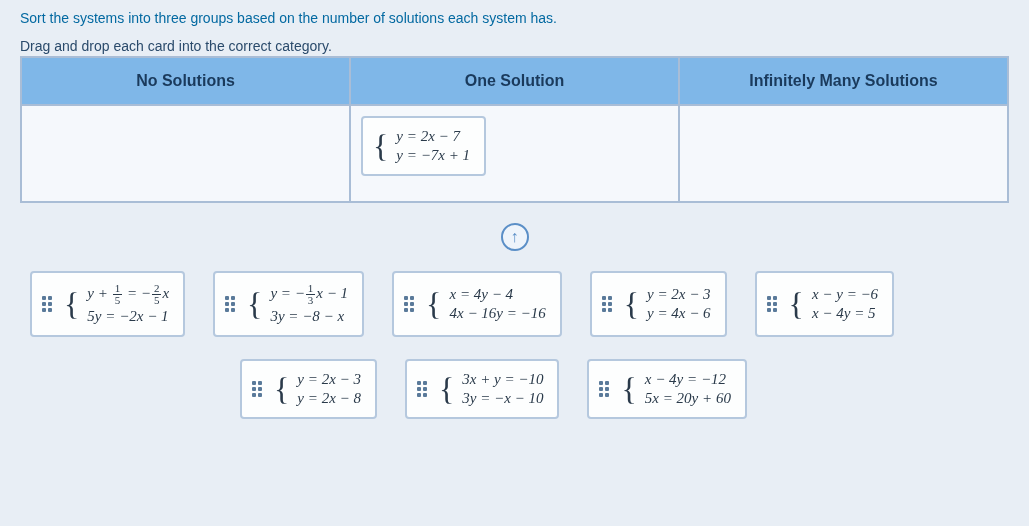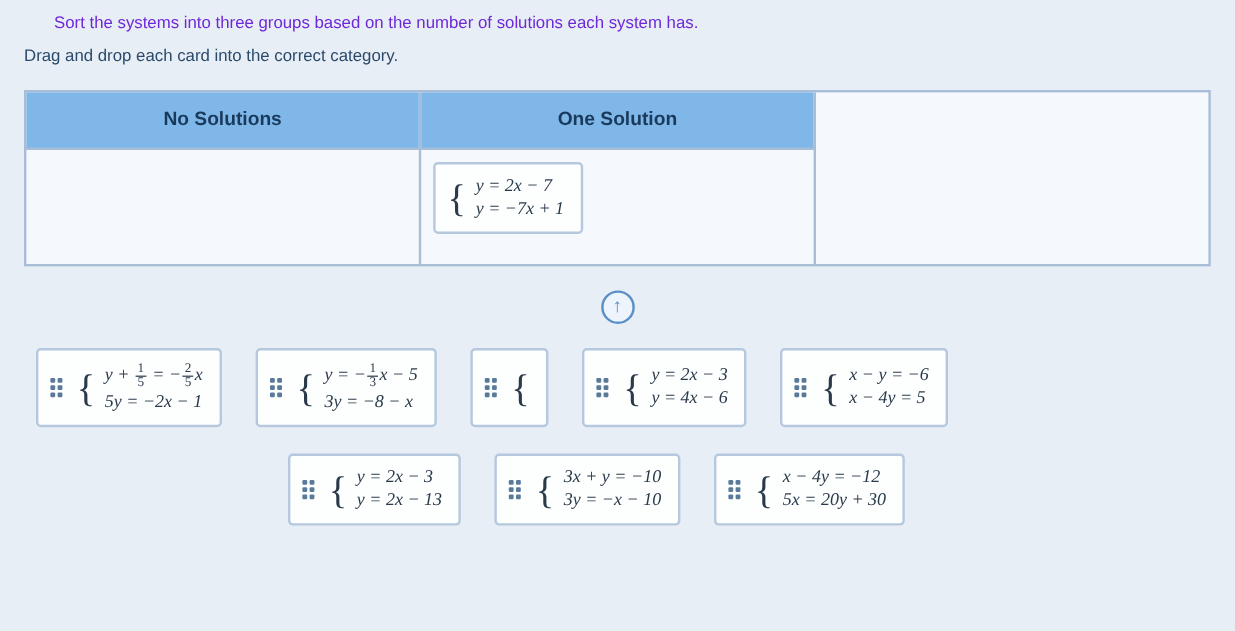--- a/index.html
+++ b/index.html
@@ -3,22 +3,22 @@
 <meta charset="utf-8">
 <style>
   * { box-sizing: border-box; margin: 0; padding: 0; }
   body {
     font-family: Arial, sans-serif;
     background: #e8eef5;
     padding: 10px 20px;
     color: #2a4a6b;
     width: 1029px;
   }
-  .instructions { font-size: 14px; color: #6d28d9; margin-bottom: 12px; margin-left: 25px; }
-  .sub-instructions { font-size: 14px; color: #2a4a6b; margin-bottom: 21px; }
+  .instructions { font-size: 14px; color: #0369a1; margin-bottom: 12px; }
+  .sub-instructions { font-size: 14px; color: #2a4a6b; margin-bottom: 2px; }
   .drop-table {
     display: flex;
     border: 2px solid #a9bdd6;
     background: #f5f8fc;
     margin-bottom: 30px;
   }
   .drop-col {
     flex: 1;
     display: flex;
     flex-direction: column;
@@ -131,20 +131,21 @@
       <div class="card placed">
         <span class="brace">{</span>
         <div class="eqs">
           <div class="eq"><span>y</span> = <span>2x − 7</span></div>
           <div class="eq"><span>y</span> = <span>−7x + 1</span></div>
         </div>
       </div>
     </div>
   </div>
   <div class="drop-col">
+    <div class="col-header">Infinitely Many Solutions</div>
     <div class="drop-zone"></div>
   </div>
 </div>
 
 <div class="arrow-row">
   <span class="arrow-circle">↑</span>
 </div>
 
 <div class="card-pool">
   <div class="card-row">
@@ -181,36 +182,40 @@
           <span></span>
           <span></span>
           <span></span>
         </div>
       <span class="brace">{</span>
       <div class="eqs">
         <div class="eq">
           <span>y = −</span><span class="frac">
               <span class="n">1</span>
               <span class="d">3</span>
-            </span><span>x − 5</span>
+            </span><span>x − 1</span>
         </div>
         <div class="eq">3y = −8 − x</div>
       </div>
     </div>
 
     <div class="card">
       <div class="grip">
           <span></span>
           <span></span>
           <span></span>
           <span></span>
           <span></span>
           <span></span>
         </div>
       <span class="brace">{</span>
+      <div class="eqs">
+        <div class="eq">x = 4y − 4</div>
+        <div class="eq">4x − 16y = −16</div>
+      </div>
     </div>
 
     <div class="card">
       <div class="grip">
           <span></span>
           <span></span>
           <span></span>
           <span></span>
           <span></span>
           <span></span>
@@ -247,21 +252,21 @@
           <span></span>
           <span></span>
           <span></span>
           <span></span>
           <span></span>
           <span></span>
         </div>
       <span class="brace">{</span>
       <div class="eqs">
         <div class="eq">y = 2x − 3</div>
-        <div class="eq">y = 2x − 13</div>
+        <div class="eq">y = 2x − 8</div>
       </div>
     </div>
 
     <div class="card">
       <div class="grip">
           <span></span>
           <span></span>
           <span></span>
           <span></span>
           <span></span>
@@ -279,18 +284,18 @@
           <span></span>
           <span></span>
           <span></span>
           <span></span>
           <span></span>
           <span></span>
         </div>
       <span class="brace">{</span>
       <div class="eqs">
         <div class="eq">x − 4y = −12</div>
-        <div class="eq">5x = 20y + 30</div>
+        <div class="eq">5x = 20y + 60</div>
       </div>
     </div>
 
   </div>
 </div>
 
 </body></html>

